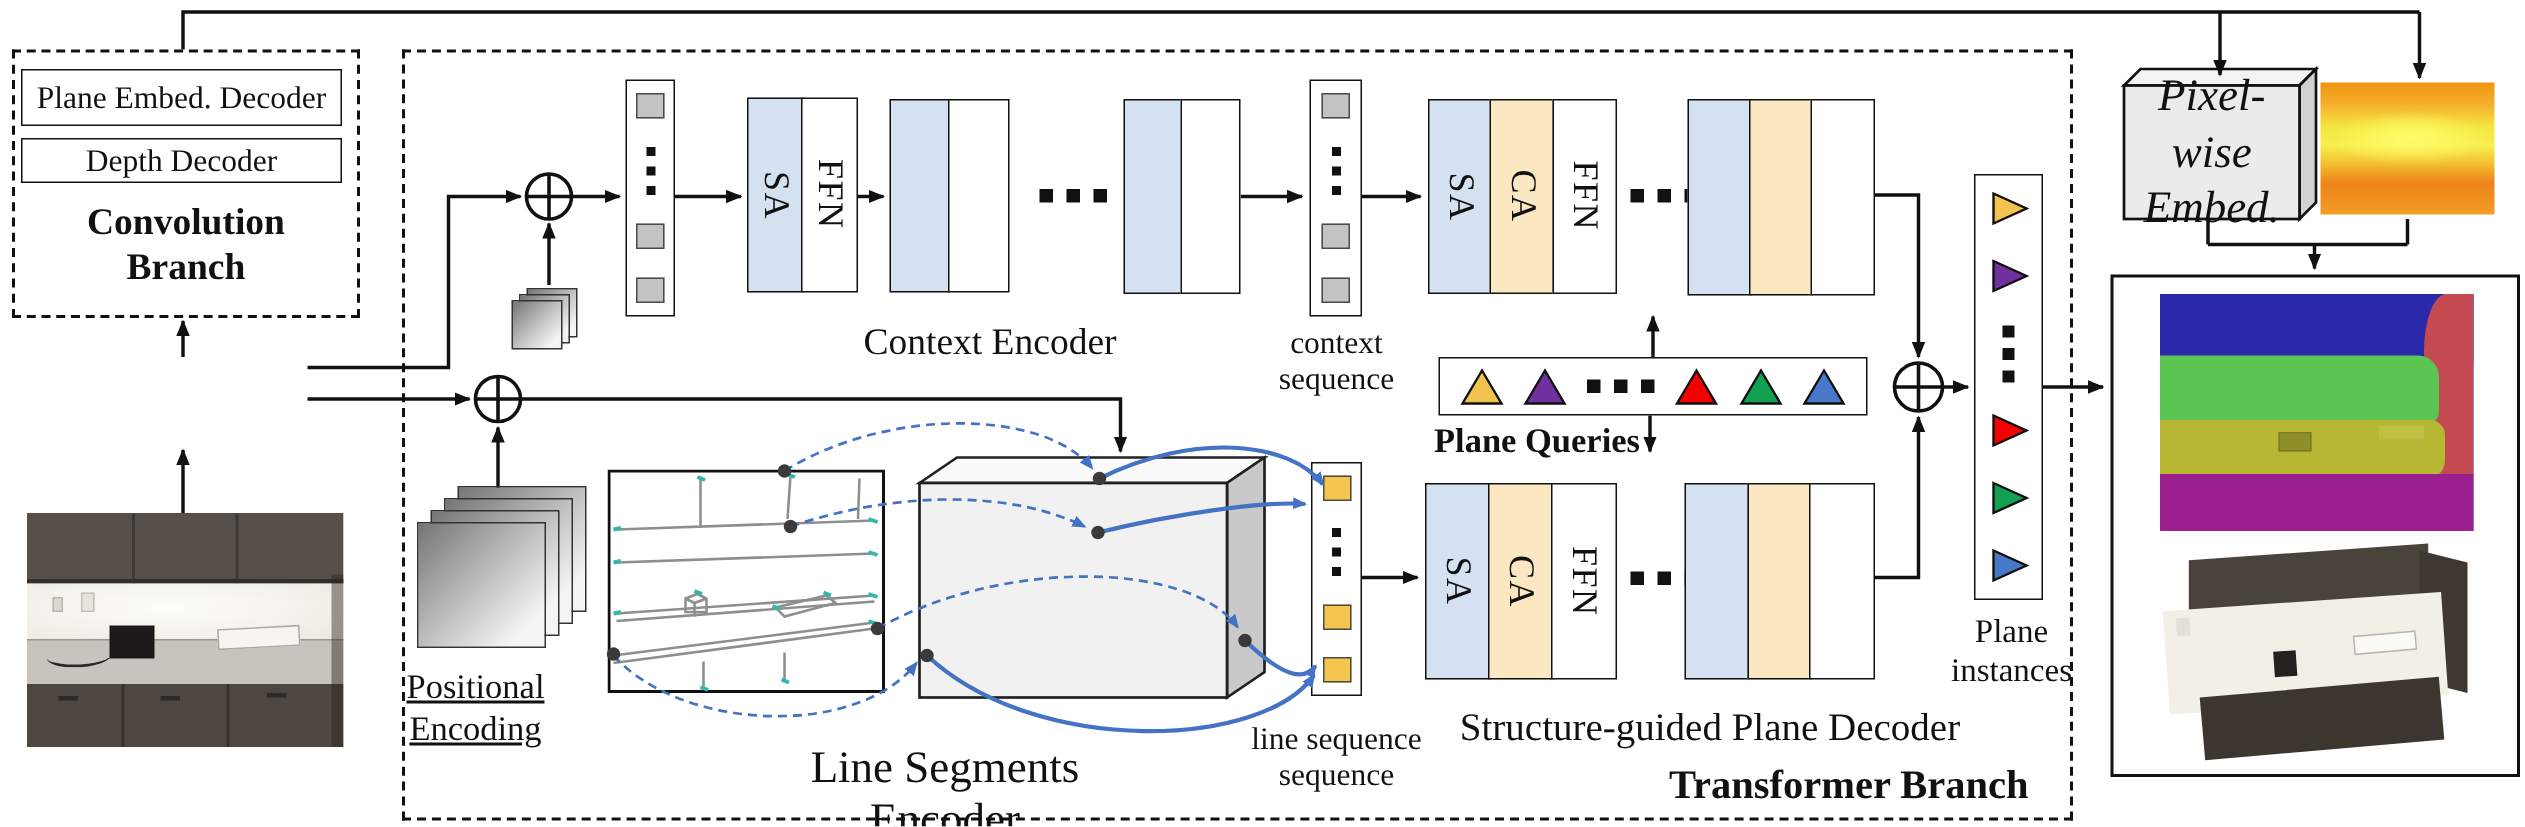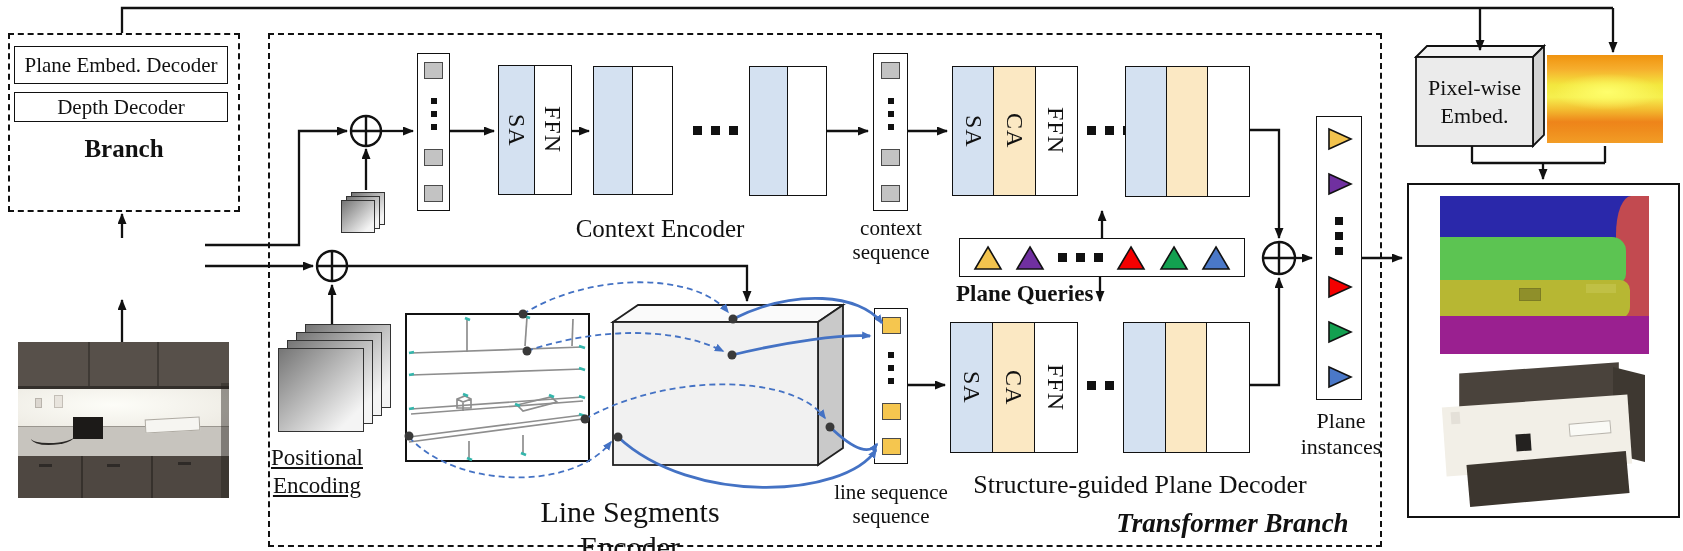--- a/index.html
+++ b/index.html
@@ -113,20 +113,21 @@
   <div class="abs dashedbox" style="left:8px;top:33px;width:232px;height:179px;"></div>
   <div class="abs dashedbox" style="left:268px;top:33px;width:1114px;height:514px;"></div>
 
   <div class="abs box" style="left:14px;top:46px;width:214px;height:38px;font-size:21px;border-width:1.6px;">
     <span>Plane Embed. Decoder</span>
   </div>
   <div class="abs box" style="left:14px;top:92px;width:214px;height:30px;font-size:21px;border-width:1.6px;">
     <span>Depth Decoder</span>
   </div>
   <div class="abs lbl bold" style="left:8px;top:134px;width:232px;font-size:25px;">
+    <span>Convolution</span>
     <span>Branch</span>
   </div>
 
 
   <div class="abs img photo" style="left:18px;top:342px;width:211px;height:156px;">
     <div class="abs" style="left:0;top:0;width:100%;height:30%;background:#57504a;"></div>
     <div class="abs" style="left:33%;top:0;width:2px;height:30%;background:#3f3a35;"></div>
     <div class="abs" style="left:66%;top:0;width:2px;height:30%;background:#3f3a35;"></div>
     <div class="abs" style="left:0;top:28%;width:100%;height:3px;background:#332f2b;"></div>
     <div class="abs" style="left:0;top:30%;width:100%;height:26%;background:radial-gradient(80% 90% at 45% 40%, #fdfdf8, #eae7df);"></div>
@@ -331,21 +332,21 @@
       <i></i>
     </div>
   <div class="abs blockrow" style="left:1123px;top:322px;width:127px;height:131px;">
     <div class="strip" style="width: 43.3px; background: rgb(212, 225, 241);"></div>
     <div class="strip" style="width: 43.3px; background: rgb(251, 232, 195);"></div>
     <div class="strip" style="width:43.3px;"></div>
   </div>
   <div class="abs lbl" style="left:960px;top:470px;width:360px;font-size:26px;">
     <span>Structure-guided Plane Decoder</span>
   </div>
-  <div class="abs lbl bold" style="left:1100px;top:508px;width:265px;font-size:27px;font-style:italic;">
+  <div class="abs lbl bold" style="left:1100px;top:508px;width:265px;font-size:27px;">
     <span>Transformer Branch</span>
   </div>
 
   <div class="abs" style="left:1316px;top:116px;width:46px;height:284px;border:1.8px solid #111;background:#fff;display:flex;flex-direction:column;align-items:center;justify-content:space-between;padding:10px 0;box-sizing:border-box;">
     <svg class="tri" width="27" height="24" viewBox="0 0 27 24">
         <polygon points="3,2 25,12 3,22" stroke="#111" stroke-width="1.6" style="fill: rgb(242, 195, 78);"></polygon>
       </svg>
     <svg class="tri" width="27" height="24" viewBox="0 0 27 24">
         <polygon points="3,2 25,12 3,22" stroke="#111" stroke-width="1.6" style="fill: rgb(112, 48, 160);"></polygon>
       </svg>
@@ -362,21 +363,21 @@
       </svg>
     <svg class="tri" width="27" height="24" viewBox="0 0 27 24">
         <polygon points="3,2 25,12 3,22" stroke="#111" stroke-width="1.6" style="fill: rgb(74, 120, 200);"></polygon>
       </svg>
   </div>
   <div class="abs lbl" style="left:1294px;top:408px;width:94px;font-size:22px;line-height:1.2;">
     <span>Plane</span>
     <span>instances</span>
   </div>
 
-  <div class="abs lbl" style="left:1416px;top:57px;width:117px;height:89px;font-size:22px;line-height:1.25;">
+  <div class="abs lbl" style="left:1416px;top:57px;width:117px;height:89px;font-size:30px;line-height:1.25;font-style:italic;">
     <span>Pixel-wise</span>
     <span>Embed.</span>
   </div>
 
   <div class="abs img depth2" style="left:1547px;top:55px;width:116px;height:88px;"></div>
 
   <div class="abs" style="left:1407px;top:183px;width:273px;height:335px;border:2px solid #111;background:#fff;box-sizing:border-box;">
     <div class="abs img seg" style="left:31px;top:11px;width:209px;height:158px;">
       <div class="abs" style="left:0;top:0;width:100%;height:30%;background:#2a28aa;"></div>
       <div class="abs" style="right:0;top:0;width:16%;height:80%;background:#c24a50;border-radius:45% 0 0 12%/30% 0 0 8%;"></div>

